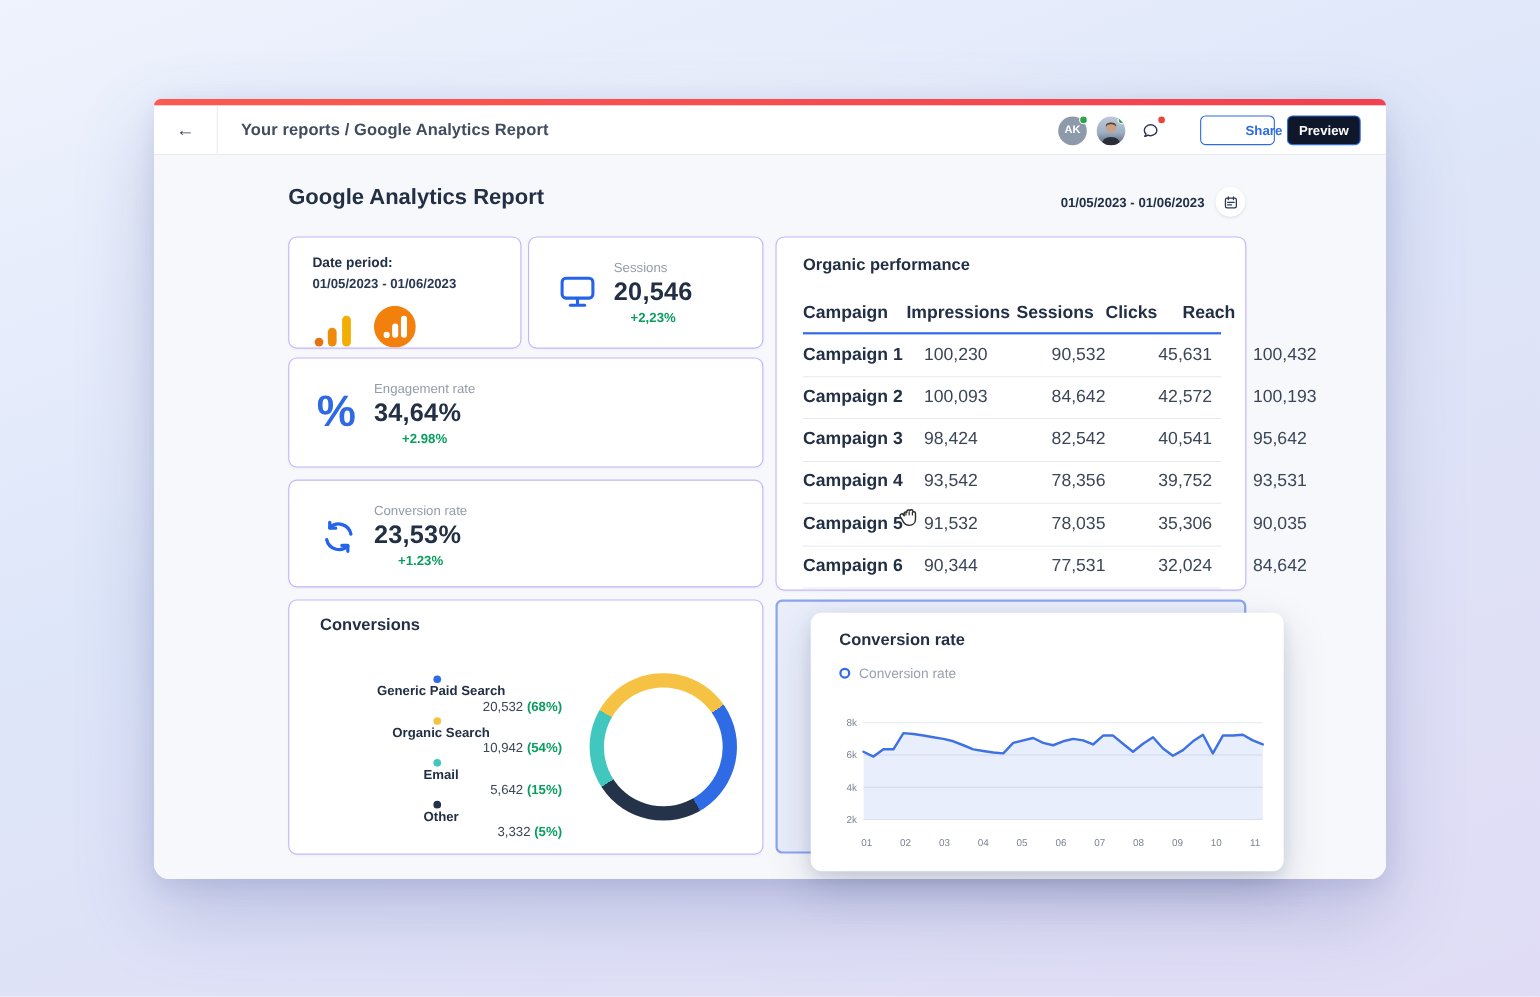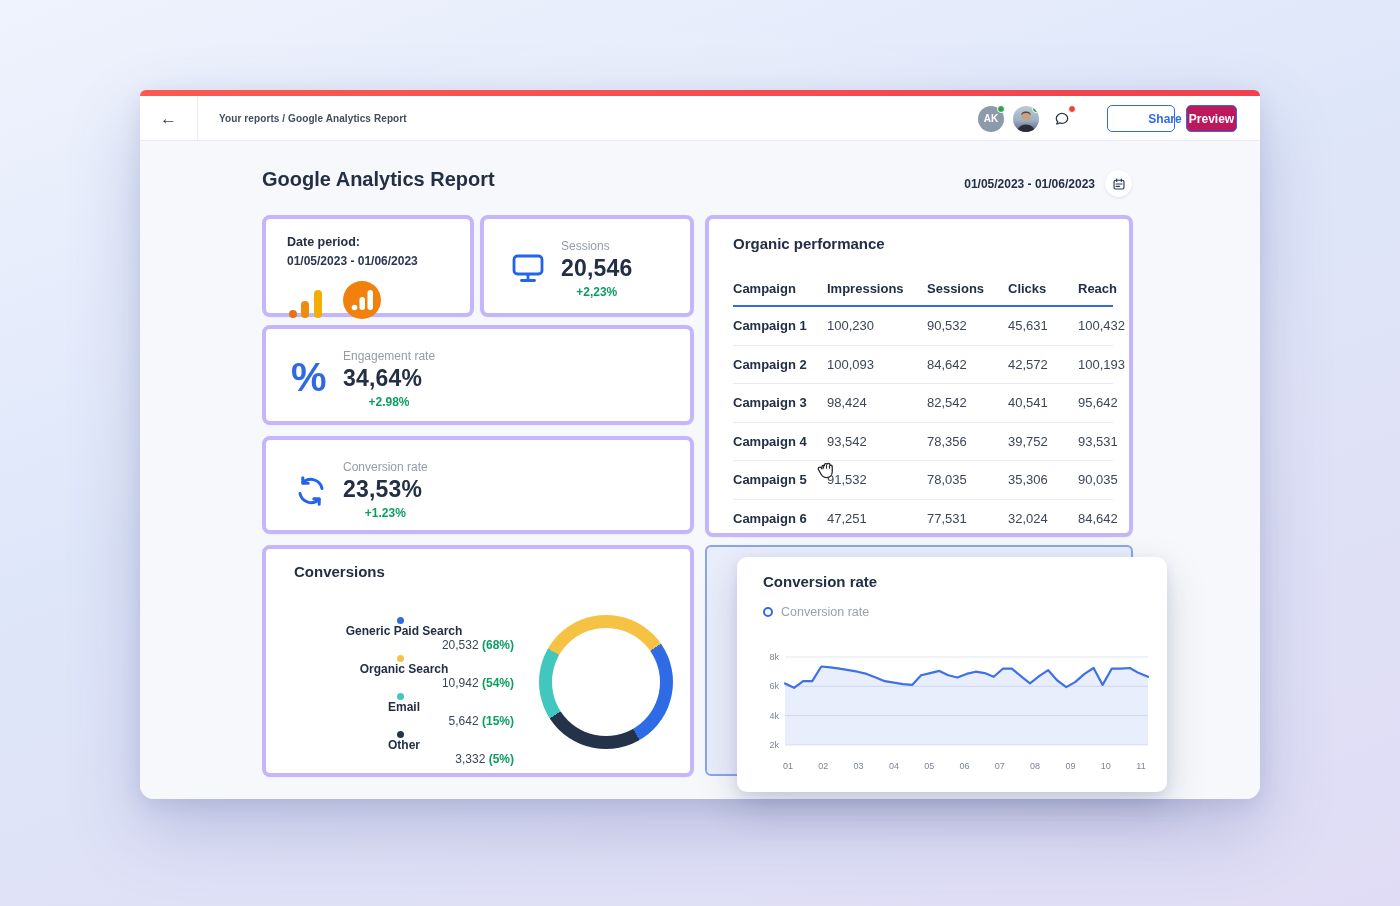--- a/index.html
+++ b/index.html
@@ -19,43 +19,43 @@
   }
   .accent{ position:absolute; left:0; top:0; width:100%; height:6px;
     background:linear-gradient(90deg,#fb5a50,#f2404e);
     border-radius:14px 14px 0 0; }
   .topbar{ position:absolute; left:0; top:6px; width:100%; height:45px; background:#fff;
     border-bottom:1px solid #e9ebf0; }
   .back-cell{ position:absolute; left:0; top:0; width:58px; height:45px;
     border-right:1px solid #e9ebf0; display:flex; align-items:center; justify-content:center;
     font-size:17px; color:#333c4e; cursor:pointer; }
   .breadcrumb{ position:absolute; left:79px; top:0; height:45px; display:flex; align-items:center;
-    font-size:10px; font-weight:700; color:#414c5f; letter-spacing:.1px; }
+    font-size:15px; font-weight:700; color:#414c5f; letter-spacing:.1px; }
   .topbar-right{ position:absolute; right:23px; top:0; height:45px; display:flex; align-items:center; }
   .avatar{ width:26px; height:26px; border-radius:50%; position:relative; flex:0 0 auto; }
   .avatar .dot{ position:absolute; right:-1px; top:-1px; width:8px; height:8px; border-radius:50%;
     background:#31a24c; border:1.5px solid #fff; }
   .avatar .dot.red{ background:#e8453c; }
   .avatar-ak{ background:#8d9aa9; color:#fff; font-size:10px; font-weight:700;
     display:flex; align-items:center; justify-content:center;margin-left:28px; }
   .avatar-photo{ margin-left:9px; background:linear-gradient(180deg,#bcc9da 0%,#9fb0c4 55%,#55607a 100%); overflow:hidden; }
   .chatbtn{ margin-left:10px; width:26px; height:26px; border-radius:50%; position:relative;
     display:flex; align-items:center; justify-content:center; cursor:pointer; }
   .btn{ height:27px; border-radius:5px; font-size:12px; font-weight:600; display:flex;
     align-items:center; justify-content:center; cursor:pointer; }
   .btn-share{ width:68px; margin-left:32px; background:#fff; border:1px solid #2e6be5; color:#2e6be5;padding-left:48px; }
-  .btn-preview{ width:51px; margin-left:11px; background:#be185d; border:1px solid #2e6be5; color:#fff;text-align:center; }
+  .btn-preview{ width:67px; margin-left:11px; background:#0f172a; border:1px solid #2e6be5; color:#fff;text-align:center; }
   .content-bg{ position:absolute; left:0; top:51px; width:100%; height:658px; background:#f7f8fb;
     border-radius:0 0 14px 14px; }
   .page-title{ position:absolute; left:122px; top:78px; font-size:20px; font-weight:700; color:#222f44; }
   .daterange{ position:absolute; right:128px; top:80px; display:flex; align-items:center; gap:10px; }
   .daterange .txt{ font-size:12px; font-weight:700; color:#222f44; }
   .cal-circle{ width:27px; height:27px; border-radius:50%; background:#fff;
     box-shadow:0 1px 3px rgba(23,43,77,.12); display:flex; align-items:center; justify-content:center; cursor:pointer; }
-  .card{ position:absolute; background:#fff; border:4px solid #c4b5fd; border-radius:8px;
+  .card{ position:absolute; background:#fff; border:1px solid #c4b5fd; border-radius:8px;
     box-shadow:0 1px 2px rgba(23,43,77,.04); }
   .c-date{ left:122px; top:125px; width:212px; height:102px; }
   .c-sessions{ left:340px; top:125px; width:214px; height:102px; }
   .c-engage{ left:122px; top:235px; width:432px; height:100px; }
   .c-convrate{ left:122px; top:346px; width:432px; height:98px; }
   .c-conversions{ left:122px; top:455px; width:432px; height:232px; }
   .c-campaign{ left:565px; top:125px; width:428px; height:322px; }
   .dp-label{ position:absolute; left:21px; top:16px; font-size:12.5px; font-weight:700; color:#222f44; }
   .dp-value{ position:absolute; left:21px; top:35px; font-size:12px; font-weight:600; color:#2b3852; }
   .dp-icons{ position:absolute; left:22px; top:62px; display:flex; align-items:flex-end; gap:13px; }
@@ -65,22 +65,22 @@
   .m-value{ font-size:23px; font-weight:700; color:#222f44; margin-top:2px; letter-spacing:.2px; }
   .m-change{ font-size:12px; font-weight:700; color:#0a9e60; margin-top:3px;text-align:center; }
   .pct-glyph{ font-size:40px; font-weight:700; color:#2f6ae4; line-height:1; position:absolute; left:25px; top:28px; }
   .section-title{ font-size:15px; font-weight:700; color:#222f44; }
   .camp-title{ position:absolute; left:24px; top:16px; }
   .ctable{ position:absolute; left:24px; top:56px; width:380px; }
   .trow, .thead{ display:grid; grid-template-columns:94px 100px 81px 70px 1fr; align-items:center; }
   .thead{ height:26px; }
   .thead .tcell{ font-weight:700; color:#222f44; }
   .blue-rule{ height:2px; background:#2e6be5; margin-top:4px; }
-  .trow{ height:38.5px; border-bottom:1px solid #e9ebf0; }
-  .tcell{ font-size:13px; color:#3c4657; }
+  .trow{ height:38.5px; border-bottom:1px solid #e9ebf0;gap:16px; }
+  .tcell{ font-size:16px; color:#3c4657; }
   .tcell.tname{ font-weight:700; color:#222f44; }
   .conv-title{ position:absolute; left:28px; top:14px; }
   .conv-legend{ position:absolute; left:28px; top:68px; width:220px; }
   .leg-row{ display:flex; align-items:center; height:16px; margin-bottom:22px;flex-direction:column; }
   .leg-dot{ width:7px; height:7px; border-radius:50%; flex:0 0 auto; margin-right:7px; }
   .leg-label{ font-size:12px; font-weight:700; color:#222f44; }
   .leg-val{ margin-left:auto; font-size:12px; color:#3c4657; }
   .leg-pct{ color:#0a9e60; font-weight:700; }
   .donut{ position:absolute; left:273px; top:66px; width:134px; height:134px; border-radius:50%; }
   .donut::after{ content:""; position:absolute; inset:13px; border-radius:50%; background:#fff; }
@@ -243,21 +243,21 @@
           </div>
           <div class="trow">
             <span class="tcell tname">Campaign 5</span>
             <span class="tcell">91,532</span>
             <span class="tcell">78,035</span>
             <span class="tcell">35,306</span>
             <span class="tcell">90,035</span>
           </div>
           <div class="trow">
             <span class="tcell tname">Campaign 6</span>
-            <span class="tcell">47,251</span>
+            <span class="tcell">90,344</span>
             <span class="tcell">77,531</span>
             <span class="tcell">32,024</span>
             <span class="tcell">84,642</span>
           </div>
         </div>
     </div>
   </div>
 
   <div class="card c-conversions">
     <div class="section-title conv-title">Conversions</div>

